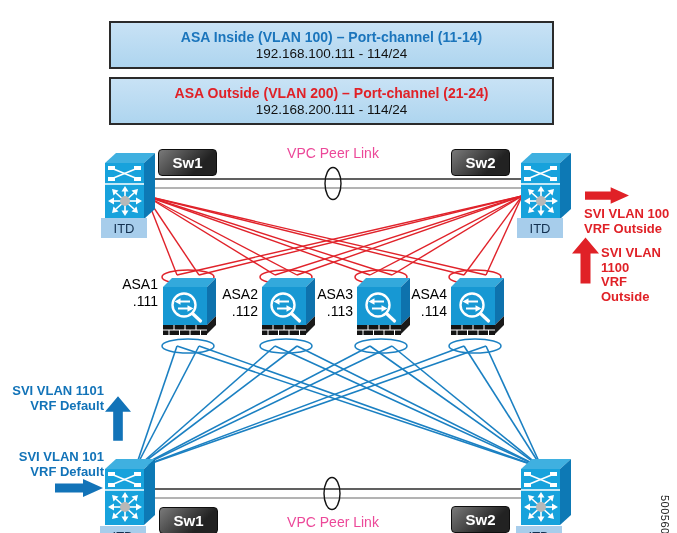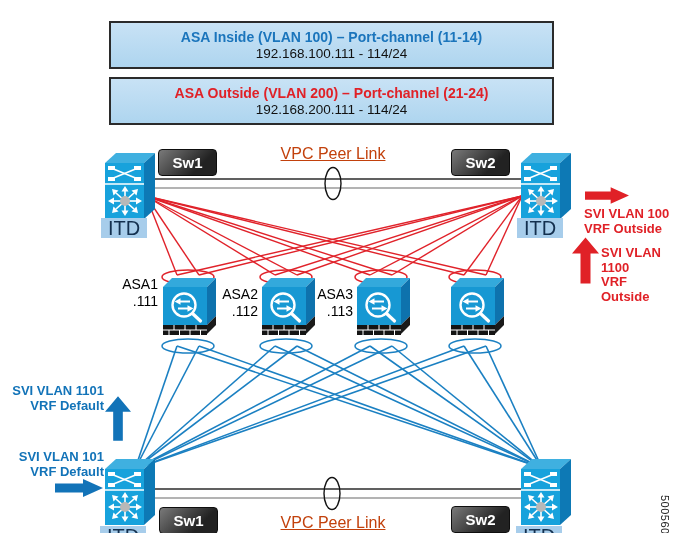--- a/index.html
+++ b/index.html
@@ -12,23 +12,23 @@
           display:flex;flex-direction:column;align-items:center;justify-content:center;
           z-index:3;text-align:center;}
   .banner .t{font-size:14px;font-weight:bold;line-height:17px;}
   .banner .s{font-size:13.5px;font-weight:normal;color:#111;line-height:16px;}
   .t-blue{color:#1b75bc;} .t-red{color:#e02127;}
   
   .swbadge{width:57px;height:25px;border:1px solid #0e0e0e;border-radius:4px;
            background:linear-gradient(135deg,#7a7a7a,#222 70%);
            color:#fff;font-size:15px;font-weight:bold;
            display:flex;align-items:center;justify-content:center;z-index:4;}
-  .itd{width:46px;height:20px;background:#a7cdeb;color:#13304f;font-size:20px;
+  .itd{width:46px;height:20px;background:#a7cdeb;color:#13304f;font-size:13px;
        display:flex;align-items:center;justify-content:center;z-index:4;}
-  .vpclabel{width:160px;text-align:center;font-size:16px;color:#c2410c;z-index:4;text-decoration:underline;}
+  .vpclabel{width:160px;text-align:center;font-size:14px;color:#ec4899;z-index:4;}
   
   .asalabel{width:52px;text-align:right;font-size:14px;color:#000;line-height:16.5px;z-index:4;}
   
   .ann{font-size:13px;font-weight:bold;line-height:14.5px;z-index:4;}
   .ann.red{color:#e02127;} .ann.blue{color:#1273b8;}
   .ann .l{display:block;}
   .alignr{text-align:right;}
   .figid{font-size:11px;color:#222;letter-spacing:.5px;transform:rotate(90deg);z-index:4;}
   svg.icon{position:absolute;z-index:3;overflow:visible;}
   #linelayer{position:absolute;left:0;top:0;z-index:1;}
@@ -203,20 +203,24 @@
     <span class="l" style="display:block">.111</span>
   </div>
   <div class="abs asalabel" style="left:206px;top:270px">
     <span style="display:block">ASA2</span>
     <span style="display:block">.112</span>
   </div>
   <div class="abs asalabel" style="left:301px;top:270px">
     <span style="display:block">ASA3</span>
     <span style="display:block">.113</span>
   </div>
+  <div class="abs asalabel" style="left:395px;top:270px">
+    <span style="display:block">ASA4</span>
+    <span style="display:block">.114</span>
+  </div>
 
   <svg class="icon" style="left:585px;top:171px;color:#e02127" width="44" height="17">
       <use href="#sym-arrow-right"></use>
     </svg>
   <div class="abs ann red" style="left:584px;top:191px">
     <span class="l">SVI VLAN 100</span>
     <span class="l">VRF Outside</span>
   </div>
   <svg class="icon" style="left:572px;top:221px;color:#e02127" width="27" height="47">
       <use href="#sym-arrow-up"></use>

